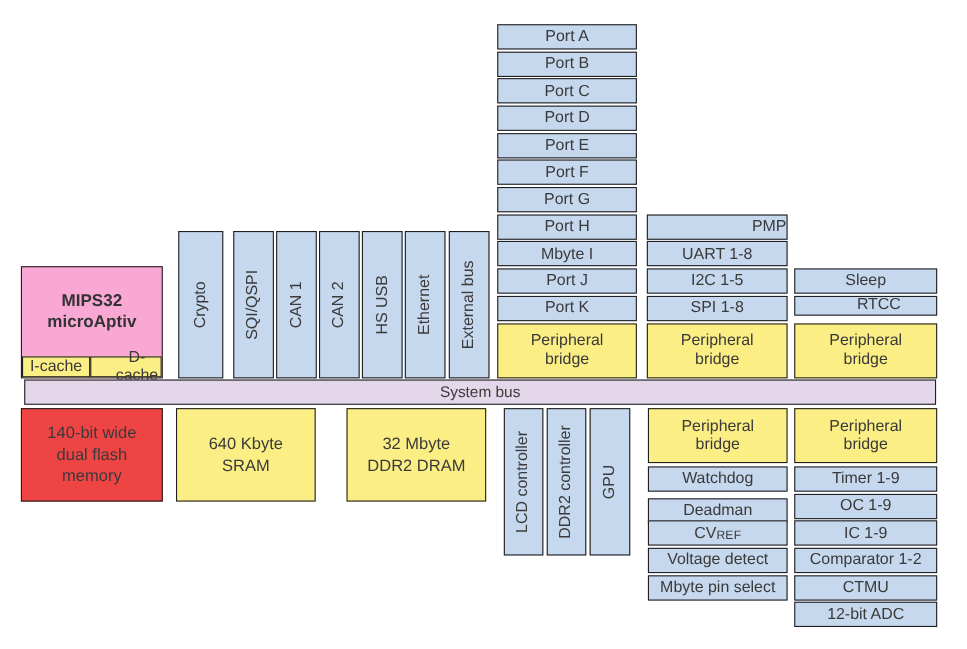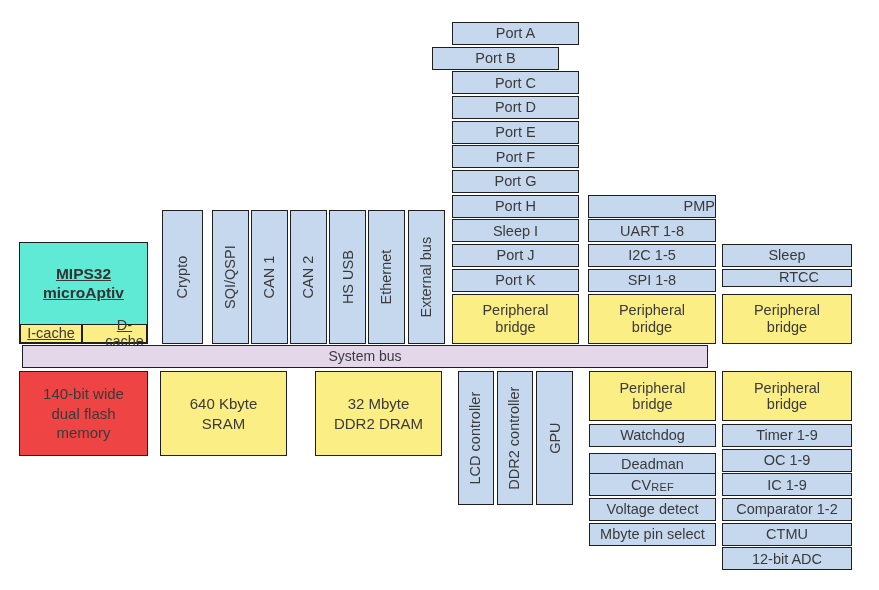--- a/index.html
+++ b/index.html
@@ -8,21 +8,21 @@
     font-family:"Liberation Sans", sans-serif; color:#3a3a3a;
   }
   .box {
     position:absolute; box-sizing:border-box;
     border:1.7px solid #1f1f1f;
     display:flex; align-items:center; justify-content:center;
     text-align:center; font-size:14.5px; line-height:1.12;
   }
   .blue   { background:#c6d8ee; }
   .yellow { background:#fbee84; }
-  .green  { background:#5eead4;text-decoration:underline; }
+  .green  { background:#f9a8d4; }
   .orange { background:#ef4444; }
   .bus    { background:#e3d7e9; }
   .vtext  { transform:rotate(-90deg); white-space:nowrap; }
   .bridge-label { display:inline-block; width:80px; }
   .mem    { font-size:15px; line-height:1.3; }
   .core-wrap { padding:0; flex-direction:column; align-items:stretch; }
   .core-title { flex:1; display:flex; flex-direction:column; align-items:center; justify-content:center;
                 font-weight:bold; font-size:15.5px; line-height:1.25; color:#333; }
   .cache-row { display:flex; height:19px; }
   .cache {
@@ -33,21 +33,21 @@
   .buslabel { font-size:14px; }
 </style>
 </head>
 <body>
 
 <div id="stage">
 
   <div class="box blue" style="left:452px; top:22px;    width:127px; height:23.2px;">
       <span>Port A</span>
     </div>
-  <div class="box blue" style="left:432px; top:46.6px;  width:127px; height:23.2px;">
+  <div class="box blue" style="left:452px; top:46.6px;  width:127px; height:23.2px;">
       <span>Port B</span>
     </div>
   <div class="box blue" style="left:452px; top:71.3px;  width:127px; height:23.2px;">
       <span>Port C</span>
     </div>
   <div class="box blue" style="left:452px; top:96px;    width:127px; height:23.2px;">
       <span>Port D</span>
     </div>
   <div class="box blue" style="left:452px; top:120.6px; width:127px; height:23.2px;">
       <span>Port E</span>
@@ -55,21 +55,21 @@
   <div class="box blue" style="left:452px; top:145.3px; width:127px; height:23.2px;">
       <span>Port F</span>
     </div>
   <div class="box blue" style="left:452px; top:169.9px; width:127px; height:23.2px;">
       <span>Port G</span>
     </div>
   <div class="box blue" style="left:452px; top:194.6px; width:127px; height:23.2px;">
       <span>Port H</span>
     </div>
   <div class="box blue" style="left:452px; top:219.2px; width:127px; height:23.2px;">
-      <span>Sleep I</span>
+      <span>Mbyte I</span>
     </div>
   <div class="box blue" style="left:452px; top:243.9px; width:127px; height:23.2px;">
       <span>Port J</span>
     </div>
   <div class="box blue" style="left:452px; top:268.5px; width:127px; height:23.2px;">
       <span>Port K</span>
     </div>
   <div class="box yellow" style="left:452px; top:293.5px; width:127px; height:50px;">
       <span class="bridge-label">Peripheral bridge</span>
     </div>
@@ -130,21 +130,21 @@
   <div class="box blue" style="left:722px; top:243.9px; width:130px; height:23.2px;">
       <span>Sleep</span>
     </div>
   <div class="box blue" style="left:722px; top:268.5px; width:130px; height:18px;padding-left:24px;">
       <span>RTCC</span>
     </div>
   <div class="box yellow" style="left:722px; top:293.5px; width:130px; height:50px;">
       <span class="bridge-label">Peripheral bridge</span>
     </div>
 
-  <div class="box bus buslabel" style="left:22px; top:345px; width:686px; height:22.8px;">
+  <div class="box bus buslabel" style="left:22px; top:345px; width:829px; height:22.8px;">
       <span>System bus</span>
     </div>
 
   <div class="box orange mem" style="left:19px; top:371px; width:129px; height:85px; flex-direction:column;">
     <div>140-bit wide</div>
     <div>dual flash</div>
     <div>memory</div>
   </div>
   <div class="box yellow mem" style="left:160px; top:371px; width:127px; height:85px; flex-direction:column;">
     <div>640 Kbyte</div>

